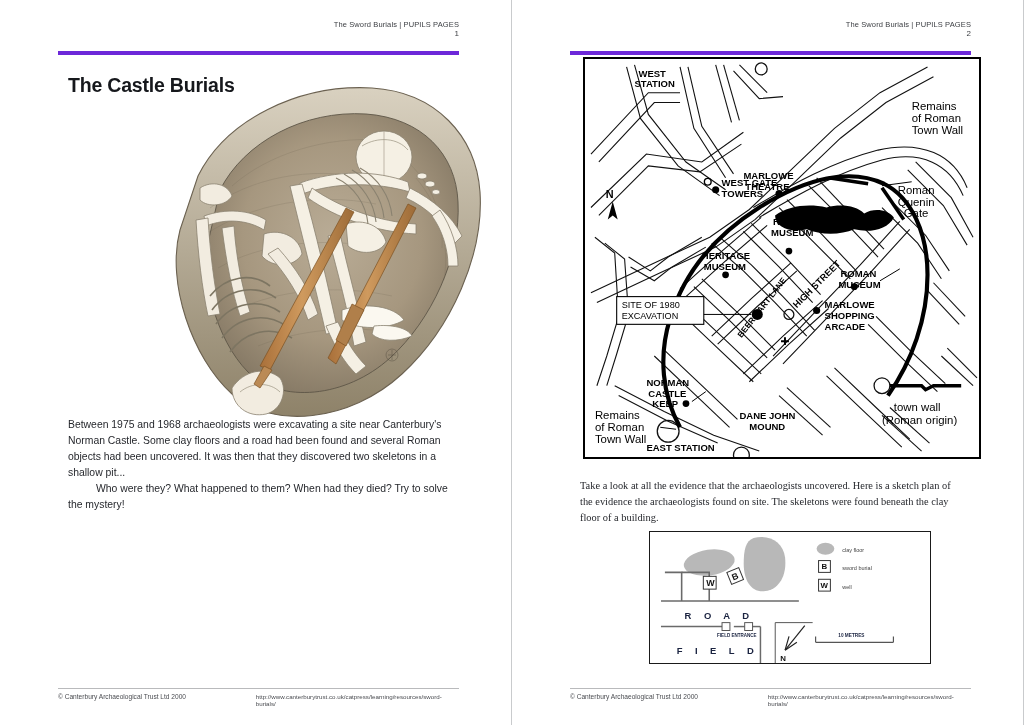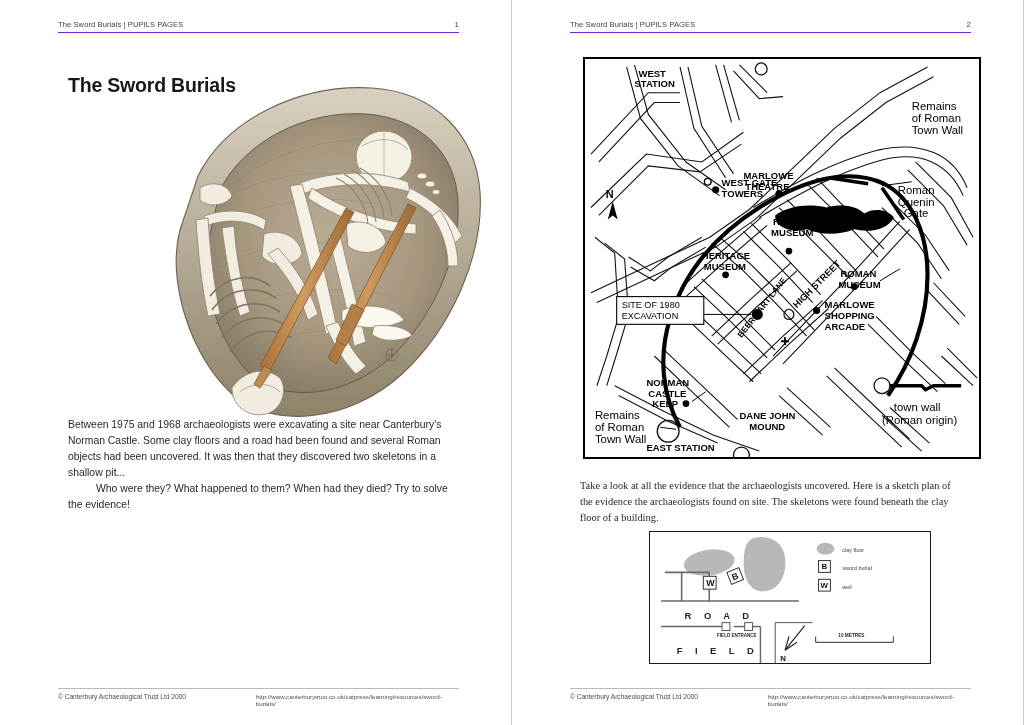--- a/index.html
+++ b/index.html
@@ -11,23 +11,23 @@
     position:relative;
   }
   .spread{position:absolute;inset:0;display:flex;}
   .page{position:relative;width:512px;height:725px;background:#fff;box-sizing:border-box;}
   .page.left{border-right:1px solid #c9cbcd;}
   .page.right{border-right:1px solid #c9cbcd;}
 
   
   .pg-header{
     position:absolute;left:58px;right:52px;top:20px;
-    border-bottom:1px solid #6d28d9;
-    padding-bottom:3px;
-    display:flex;justify-content:space-between;align-items:flex-end;
+    border-bottom:4px solid #6d28d9;
+    padding-bottom:13px;
+    display:flex;justify-content:space-between;align-items:flex-end;flex-direction:column;
   }
   .pg-header .ttl{
     font-size:7.5px;color:#3e4045;letter-spacing:.12px;white-space:nowrap;
   }
   .pg-header .num{font-size:8px;color:#3e4045;}
 
   
   .pg-footer{
     position:absolute;left:58px;right:52px;bottom:18px;
     border-top:1px solid #b9babc;
@@ -77,21 +77,21 @@
 
 <div class="spread">
 
   <div class="page left">
 
     <div class="pg-header">
       <span class="ttl">The Sword Burials | PUPILS PAGES</span>
       <span class="num">1</span>
     </div>
 
-    <div class="doc-title">The Sword Burials</div>
+    <div class="doc-title">The Castle Burials</div>
 
     <div class="illus">
       <svg viewBox="0 0 365 365" xmlns="http://www.w3.org/2000/svg" aria-hidden="true">
         <defs>
           <radialGradient id="pitg" cx="50%" cy="45%" r="65%">
             <stop offset="0%" stop-color="#b9ac96"></stop>
             <stop offset="55%" stop-color="#a6977f"></stop>
             <stop offset="100%" stop-color="#7d715e"></stop>
           </radialGradient>
           <linearGradient id="rim" x1="0" y1="0" x2="0" y2="1">
@@ -205,21 +205,21 @@
 
         <g opacity="0.5" fill="none" stroke="#4e463a" stroke-width="0.8">
           <circle cx="252" cy="297" r="6"></circle>
           <path d="M248,297 L256,297 M252,292 L252,302"></path>
         </g>
       </svg>
     </div>
 
     <div class="body-text p1">
       <span>Between 1975 and 1968 archaeologists were excavating a site near Canterbury's Norman Castle. Some clay floors and a road had been found and several Roman objects had been uncovered. It was then that they discovered two skeletons in a shallow pit...</span>
-      <span class="indent">Who were they? What happened to them? When had they died? Try to solve the evidence!</span>
+      <span class="indent">Who were they? What happened to them? When had they died? Try to solve the mystery!</span>
     </div>
 
     <div class="pg-footer">
       <span class="cpy">© Canterbury Archaeological Trust Ltd 2000</span>
       <span class="url">http://www.canterburytrust.co.uk/catpress/learning/resources/sword-burials/</span>
     </div>
   </div>
 
   <div class="page right">
 

